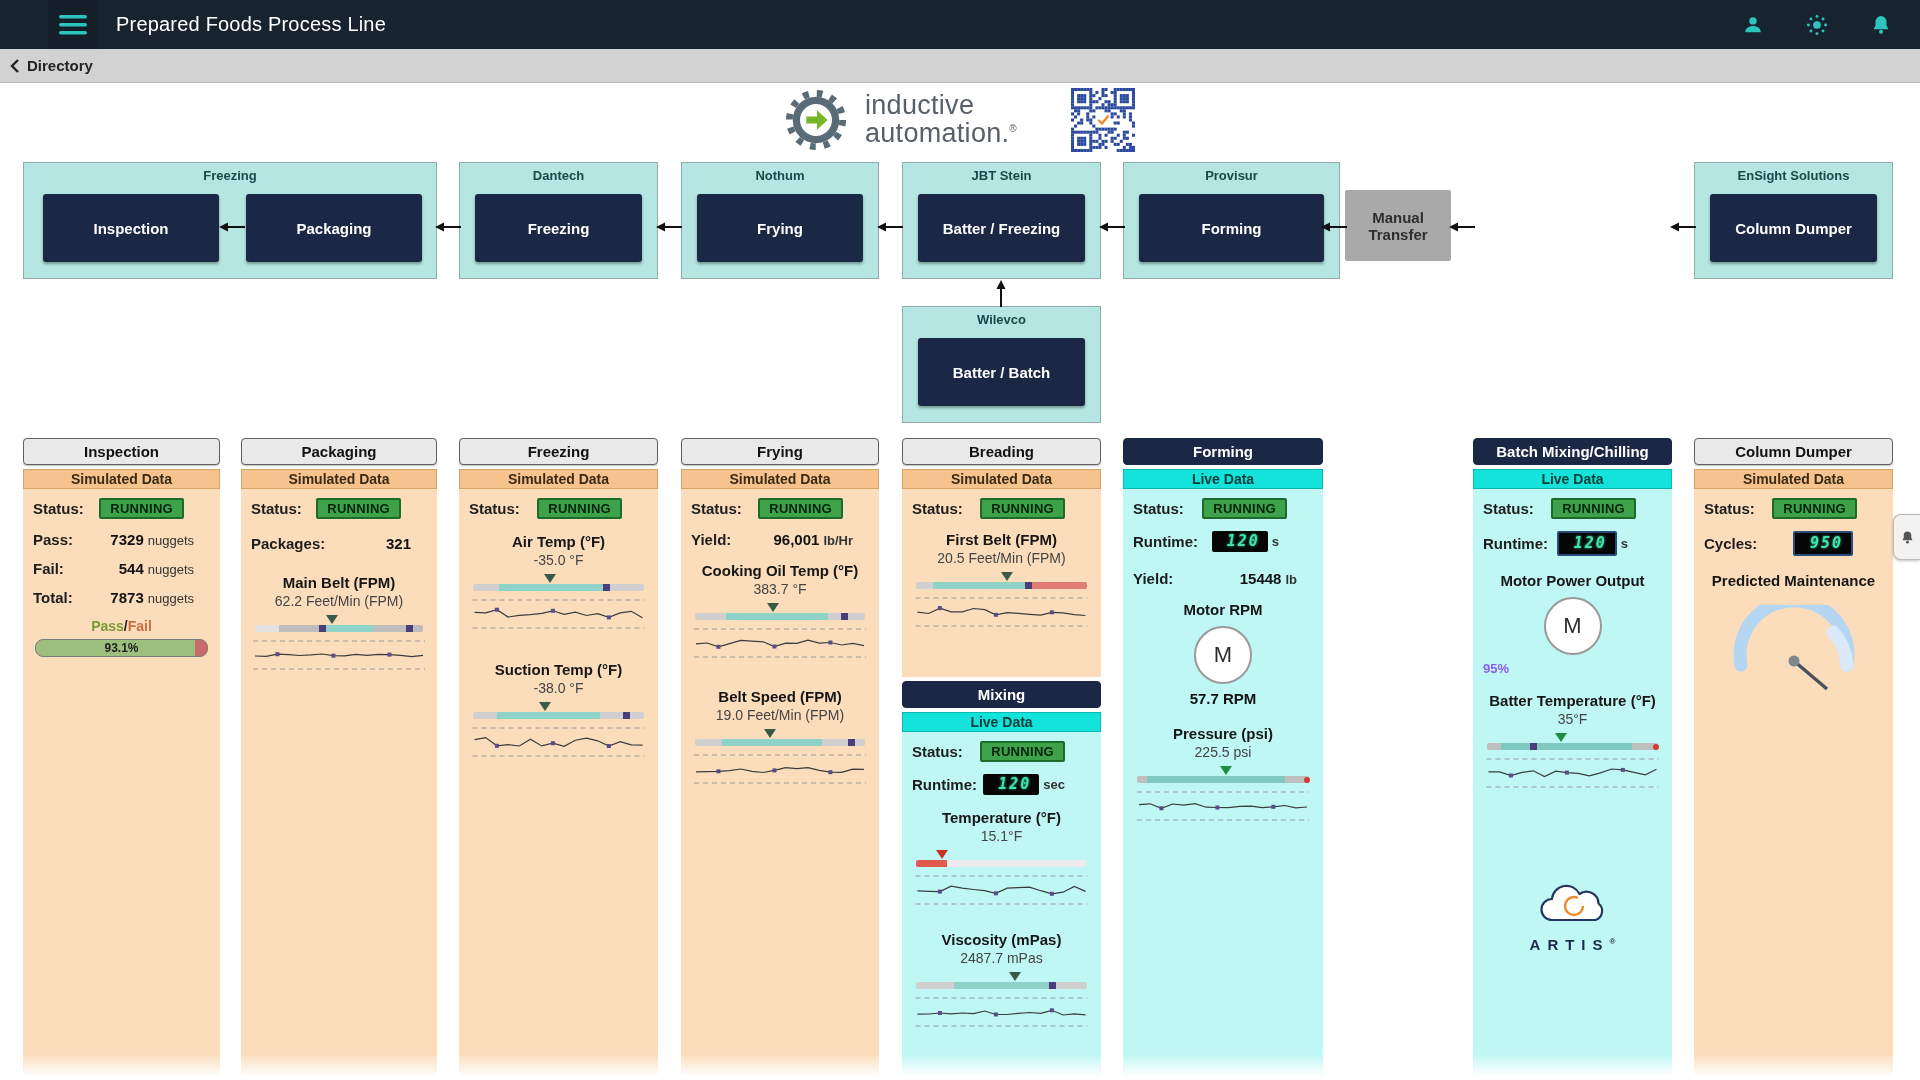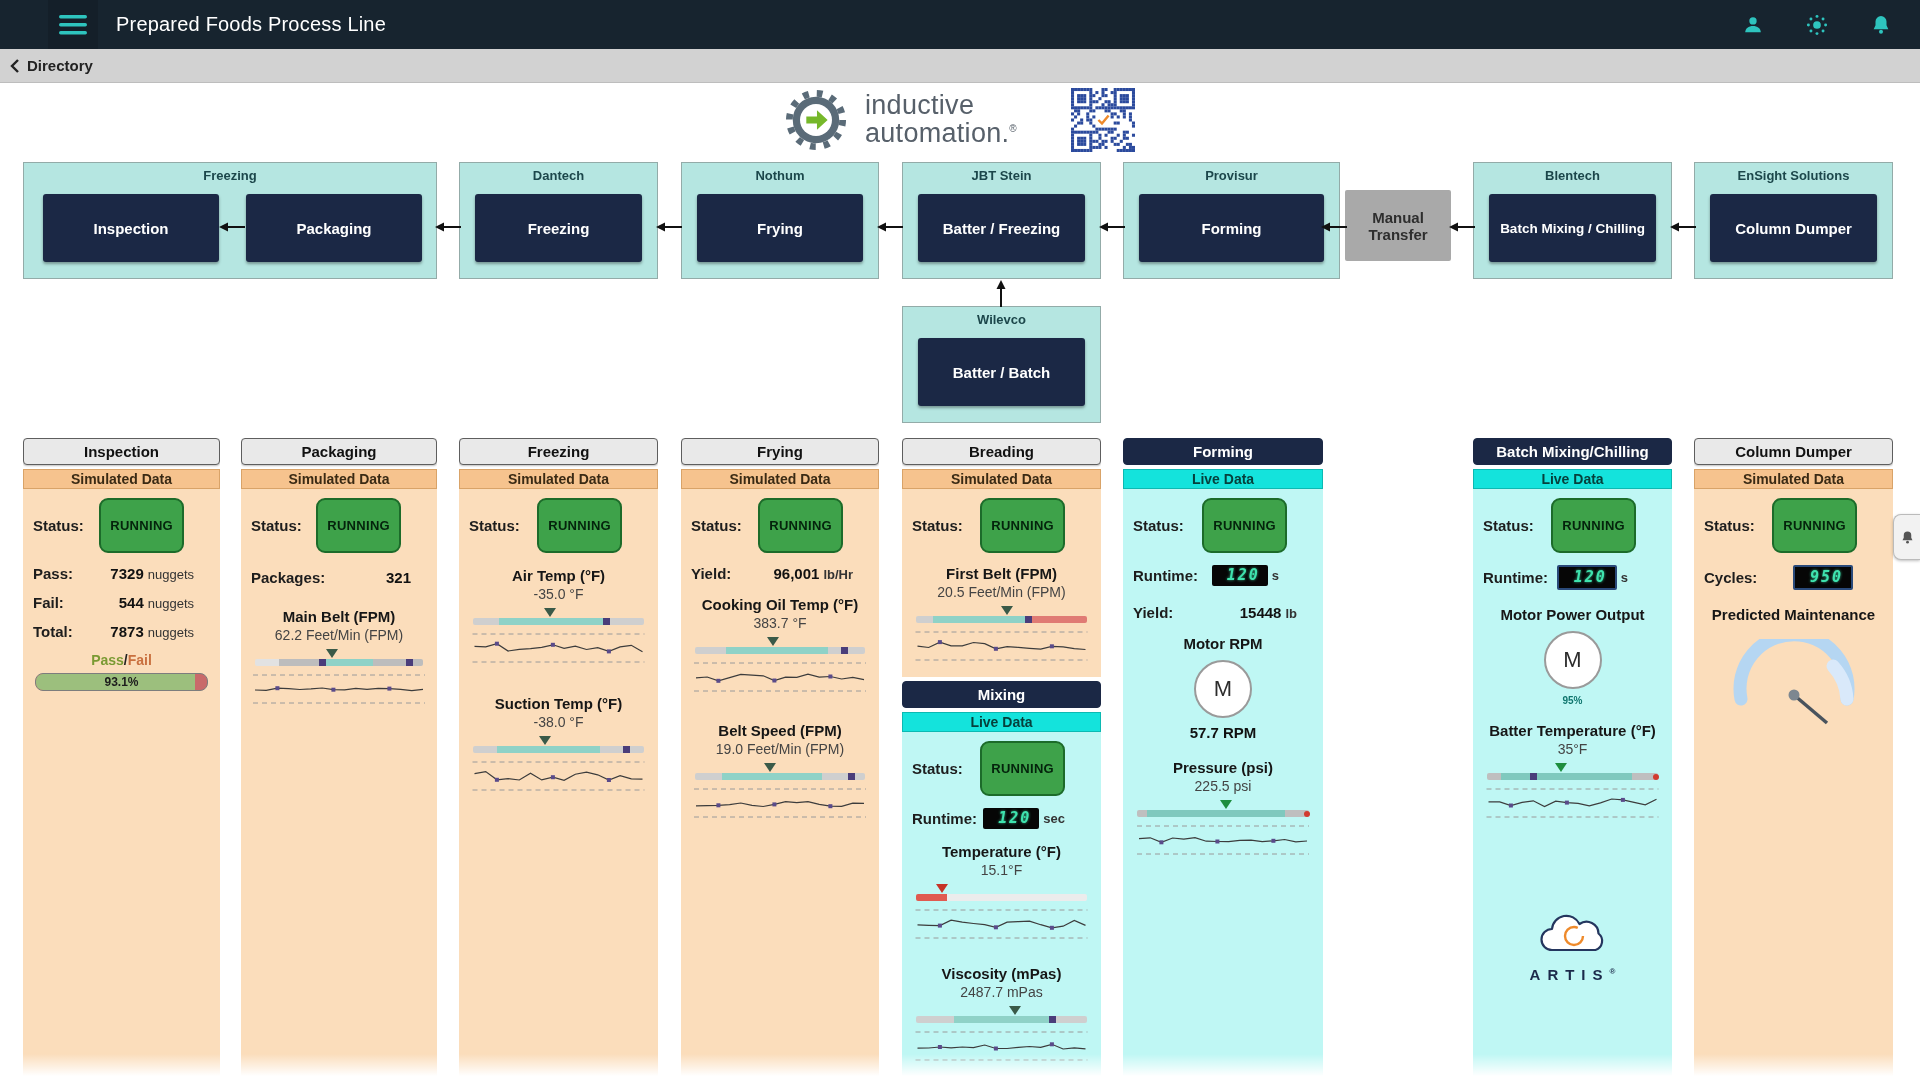--- a/index.html
+++ b/index.html
@@ -50,21 +50,21 @@
   .body{flex:1 1 auto;padding:9px 10px 10px;box-sizing:border-box;}
   .body.sim{background:#FBDDBB;}
   .body.live{background:#BFF7F4;}
   .body.fixed188{flex:0 0 188px;}
 
   .row{display:flex;align-items:center;font-size:15px;margin-bottom:12px;}
   .row .lbl{font-weight:bold;color:#1d1d1d;}
   .row .right{margin-left:auto;display:flex;align-items:baseline;gap:4px;padding-right:16px;}
   .row.status .badge-running{margin-left:auto;margin-right:26px;}
   .badge-running{background:#3EA24A;color:#04230C;border:2px solid #1C6B2A;font-weight:bold;font-size:13px;
-                 padding:18px 9px;border-radius:9px;letter-spacing:.3px;}
+                 padding:1px 9px;border-radius:2px;letter-spacing:.3px;}
   .value-b{font-weight:bold;color:#111;}
   .unit{font-weight:normal;font-size:13px;color:#333;}
   .digital{background:#060606;color:#3FE3AE;font-family:"DejaVu Sans Mono",monospace;font-style:italic;font-weight:bold;
            font-size:15px;letter-spacing:2px;padding:1px 8px 2px;border-radius:2px;min-width:40px;text-align:right;
            text-shadow:0 0 3px rgba(63,227,174,.8);}
   .digital.framed{border:2px solid #2A4A7A;}
 
   .widget{margin-top:14px;}
   .w-title{text-align:center;font-weight:bold;font-size:15px;color:#161616;}
   .w-value{text-align:center;font-size:14px;color:#444;margin-top:2px;}
@@ -80,21 +80,21 @@
 
   .pf-label{text-align:center;font-weight:bold;font-size:14px;margin-top:12px;}
   .pf-label .p{color:#7A9A33;} .pf-label .f{color:#C9703F;}
   .pf-bar{position:relative;height:16px;border:1px solid #7d7d7d;border-radius:8px;margin:5px 2px 0;background:#C96A6A;overflow:hidden;}
   .pf-fill{position:absolute;left:0;top:0;bottom:0;background:#9CBF7D;}
   .pf-text{position:absolute;left:0;right:0;text-align:center;font-size:12px;font-weight:bold;color:#1d1d1d;line-height:16px;}
 
   .motor{width:54px;height:54px;border:2px solid #9a9a9a;border-radius:50%;background:#fff;display:flex;align-items:center;
          justify-content:center;font-size:22px;color:#2c2c2c;margin:8px auto 6px;}
   .center-b{text-align:center;font-weight:bold;font-size:15px;color:#111;}
-  .center-s{text-align:center;font-weight:bold;font-size:10px;color:#0f766e;}
+  .center-s{font-weight:bold;font-size:13px;color:#8b5cf6;}
   .gauge-wrap{display:flex;justify-content:center;margin-top:16px;}
   .artis{margin-top:84px;text-align:center;}
   .artis-text{font-size:15px;font-weight:bold;letter-spacing:7px;color:#1B2A4A;margin-top:2px;}
   .artis-text .reg{font-size:8px;letter-spacing:0;vertical-align:super;}
 
   .side-tab{position:absolute;right:0;top:514px;width:26px;height:44px;background:#F2F2F2;border:1px solid #BBB;border-right:none;
             border-radius:8px 0 0 8px;display:flex;align-items:center;justify-content:center;cursor:pointer;
             box-shadow:0 1px 3px rgba(0,0,0,.25);}
   .bottom-fade{position:absolute;left:0;right:0;bottom:0;height:26px;background:linear-gradient(to bottom,rgba(255,255,255,0),#fff 85%);pointer-events:none;}
 </style>
@@ -394,24 +394,20 @@
   </div>
   <div class="flow-panel" style="left:902px;width:199px">
     <div class="flow-title">JBT Stein</div>
     <button class="machine-btn mb-span">Batter / Freezing</button>
   </div>
   <div class="flow-panel" style="left:1123px;width:217px">
     <div class="flow-title">Provisur</div>
     <button class="machine-btn mb-span">Forming</button>
   </div>
   <div class="manual">Manual Transfer</div>
-  <div class="flow-panel" style="left:1473px;width:199px">
-    <div class="flow-title">Blentech</div>
-    <button class="machine-btn mb-span" style="font-size:13.5px">Batch Mixing / Chilling</button>
-  </div>
   <div class="flow-panel" style="left:1694px;width:199px">
     <div class="flow-title">EnSight Solutions</div>
     <button class="machine-btn mb-span">Column Dumper</button>
   </div>
   <div class="flow-panel" style="left:902px;top:306px;width:199px">
     <div class="flow-title">Wilevco</div>
     <button class="machine-btn mb-span">Batter / Batch</button>
   </div>
 
   <span class="arrow-h" style="left:219px"><svg width="26" height="14">

